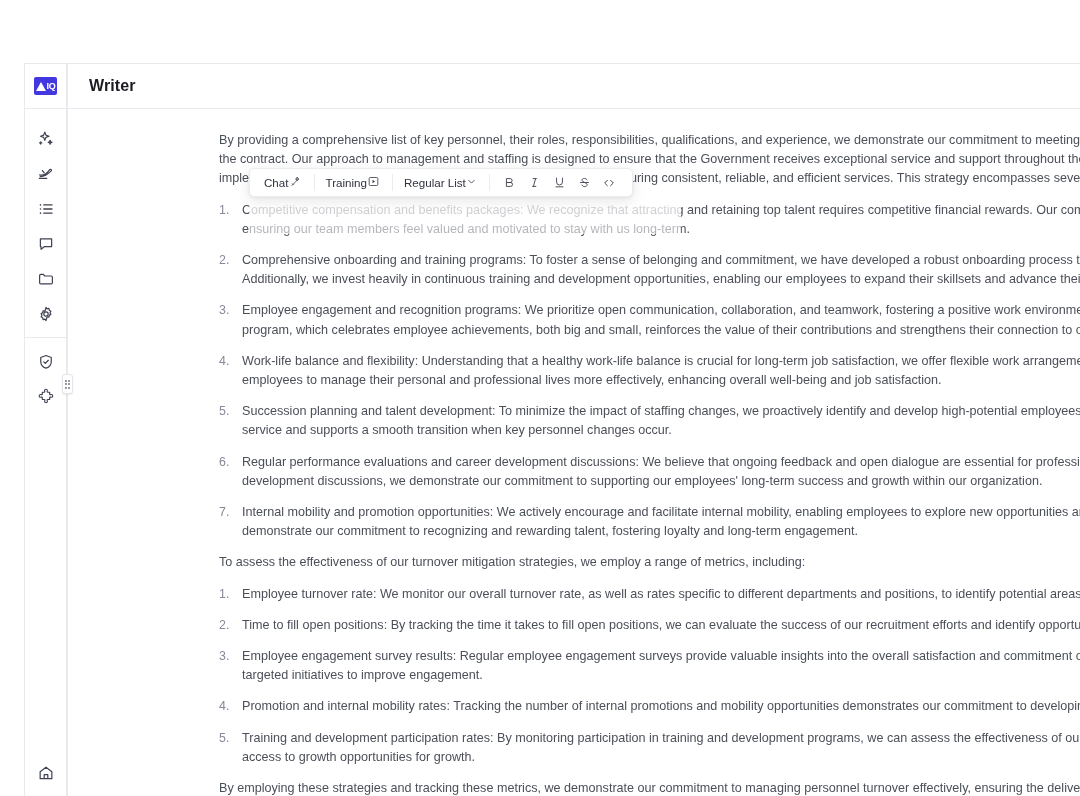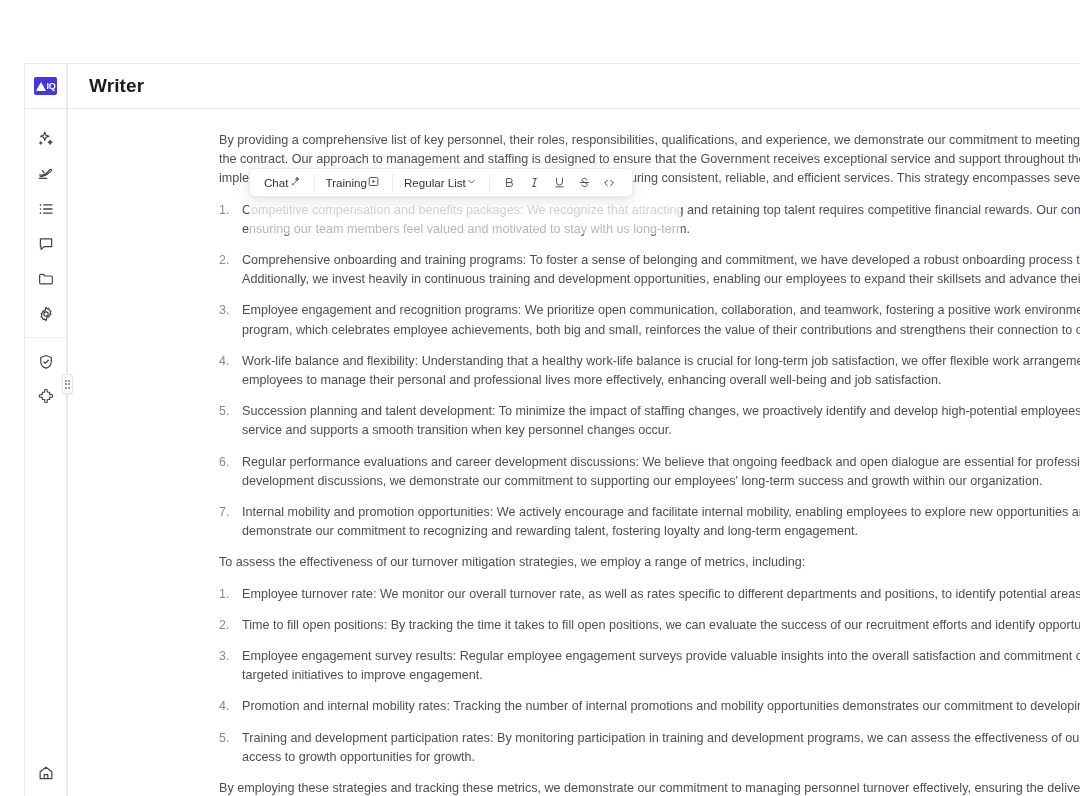--- a/index.html
+++ b/index.html
@@ -139,21 +139,21 @@
   }
   .topbar {
     height: 45px;
     min-height: 45px;
     border-bottom: 1px solid #e9e9ee;
     display: flex;
     align-items: center;
     padding-left: 21px;
   }
   .topbar .title {
-    font-size: 19px;
+    font-size: 16px;
     font-weight: 700;
     color: #1b1b22;
     letter-spacing: 0.1px;
   }
 
   .doc-scroll {
     flex: 1;
     overflow: hidden;
     position: relative;
   }

